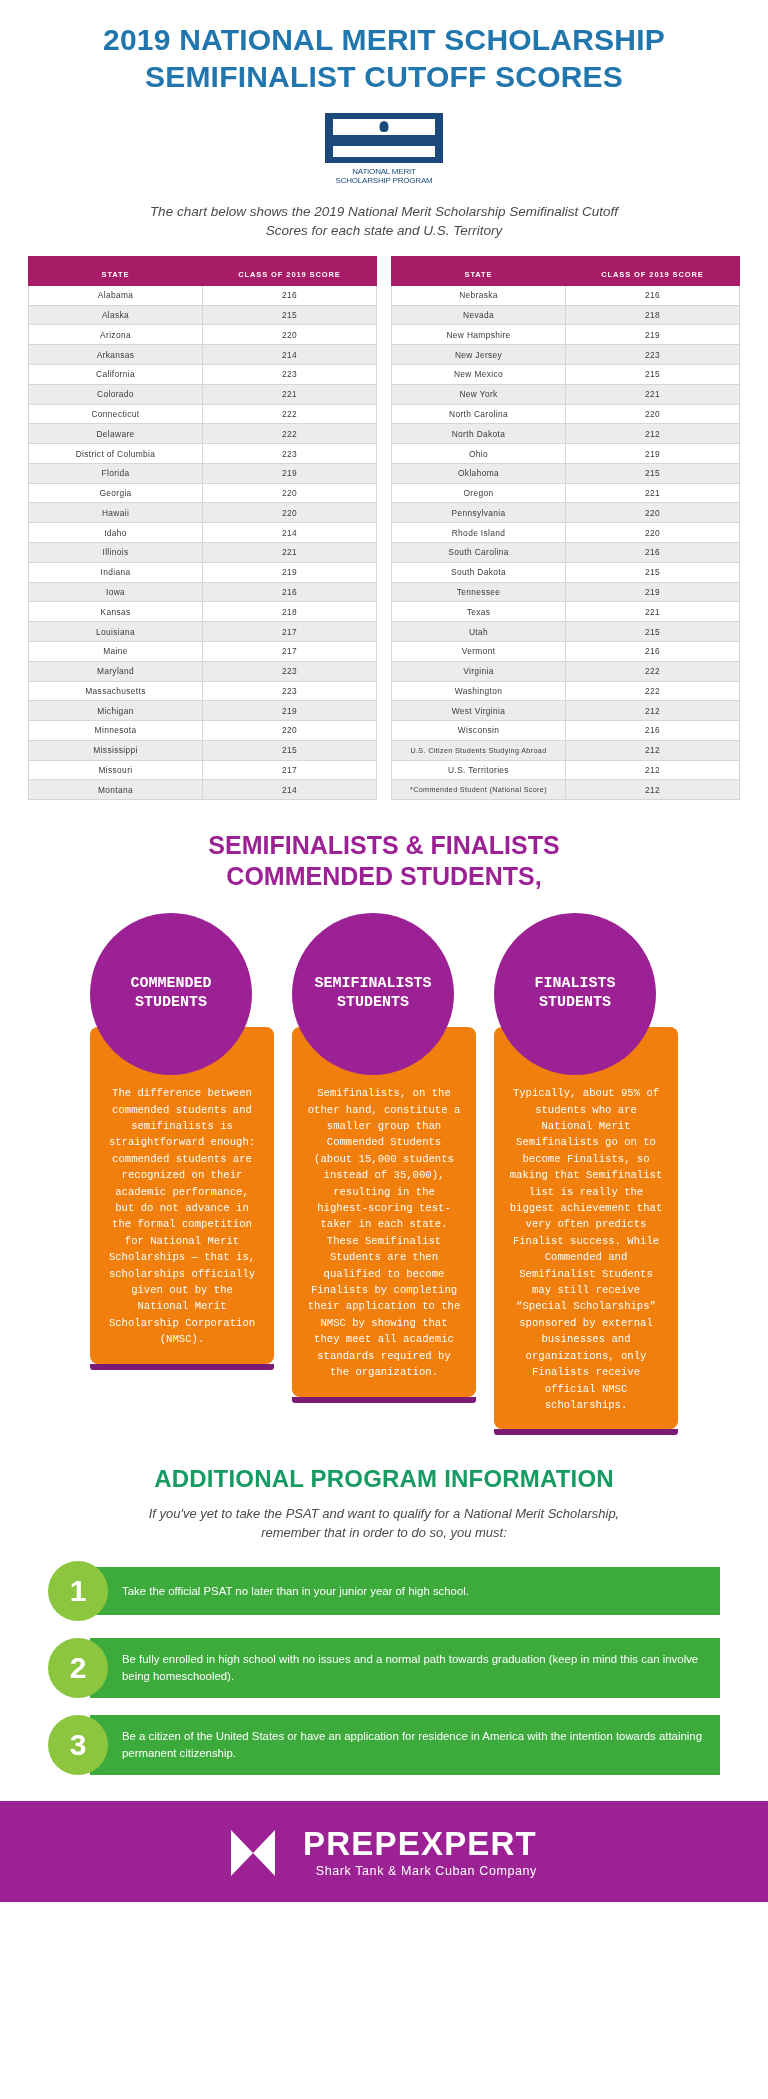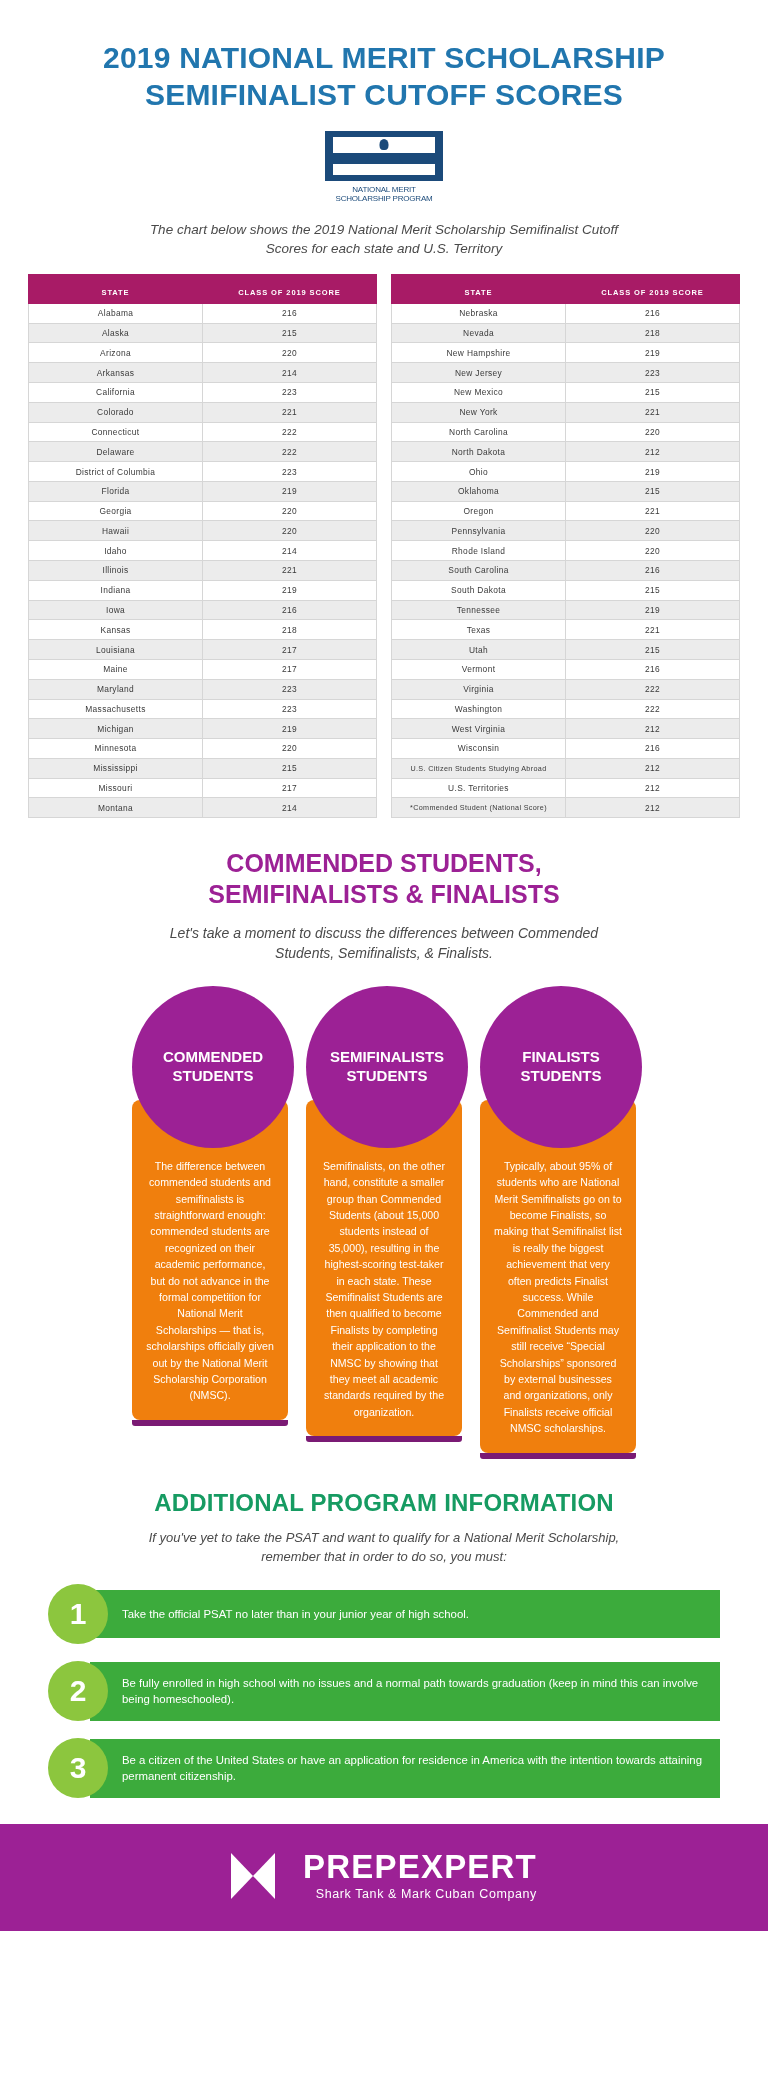--- a/index.html
+++ b/index.html
@@ -5,21 +5,21 @@
   * { box-sizing: border-box; margin: 0; padding: 0; }
   body {
     width: 768px;
     font-family: "Liberation Sans", sans-serif;
     background: #ffffff;
     color: #333;
   }
   .page { width: 768px; position: relative; background:#fff; }
 
   
-  .header { padding: 40px 40px 0; text-align: center; }
+  .header { padding: 22px 40px 0; text-align: center; }
   .main-title {
     color: #2176ae;
     font-size: 30px;
     font-weight: bold;
     line-height: 1.22;
     letter-spacing: 0.2px;
   }
 
   .logo-wrap { margin: 18px auto 0; width: 118px; }
   .logo-mark {
@@ -121,21 +121,21 @@
     line-height: 1.45;
   }
 
   .cards {
     display: flex;
     justify-content: center;
     gap: 18px;
     padding: 22px 25px 0;
     align-items: flex-start;
   }
-  .card { width: 156px; position: relative; }
+  .card { width: 184px; position: relative; font-family: Liberation Mono, monospace; }
   .card-circle {
     width: 162px; height: 162px;
     border-radius: 50%;
     background: #9c2195;
     display: flex;
     align-items: center;
     justify-content: center;
     text-align: center;
     color: #fff;
     font-size: 15px;
@@ -211,21 +211,21 @@
     line-height: 1.45;
     min-height: 48px;
     display: flex;
     align-items: center;
   }
 
   
   .footer {
     margin-top: 26px;
     background: #9c2195;
-    padding: 26px 0 30px;
+    padding: 26px 0 24px;
     display: flex;
     align-items: center;
     justify-content: center;
     gap: 14px;
   }
   .footer-mark {
     width: 58px; height: 46px;
     position: relative;
   }
   .footer-mark .chev {
@@ -510,24 +510,23 @@
               <td style="font-size: 7.2px;">*Commended Student (National Score)</td>
               <td class="score">212</td>
             </tr>
           </tbody>
       </table>
     </div>
   </div>
 
   <div class="section2">
     <div class="sec2-title">
+      <div>SEMIFINALISTS &amp; FINALISTS</div>
       <div>COMMENDED STUDENTS,</div>
-      <div>SEMIFINALISTS &amp; FINALISTS</div>
-    </div>
-    <div class="sec2-sub">Let's take a moment to discuss the differences between Commended Students, Semifinalists, &amp; Finalists.</div>
+    </div>
   </div>
 
   <div class="cards" id="cards-wrap">
       <div class="card c1">
         <div class="card-circle">
           <div><span>COMMENDED</span><br><span>STUDENTS</span></div>
         </div>
         <div class="card-body">The difference between commended students and semifinalists is straightforward enough: commended students are recognized on their academic performance, but do not advance in the formal competition for National Merit Scholarships — that is, scholarships officially given out by the National Merit Scholarship Corporation (NMSC).</div>
         <div class="card-foot"></div>
       </div>

